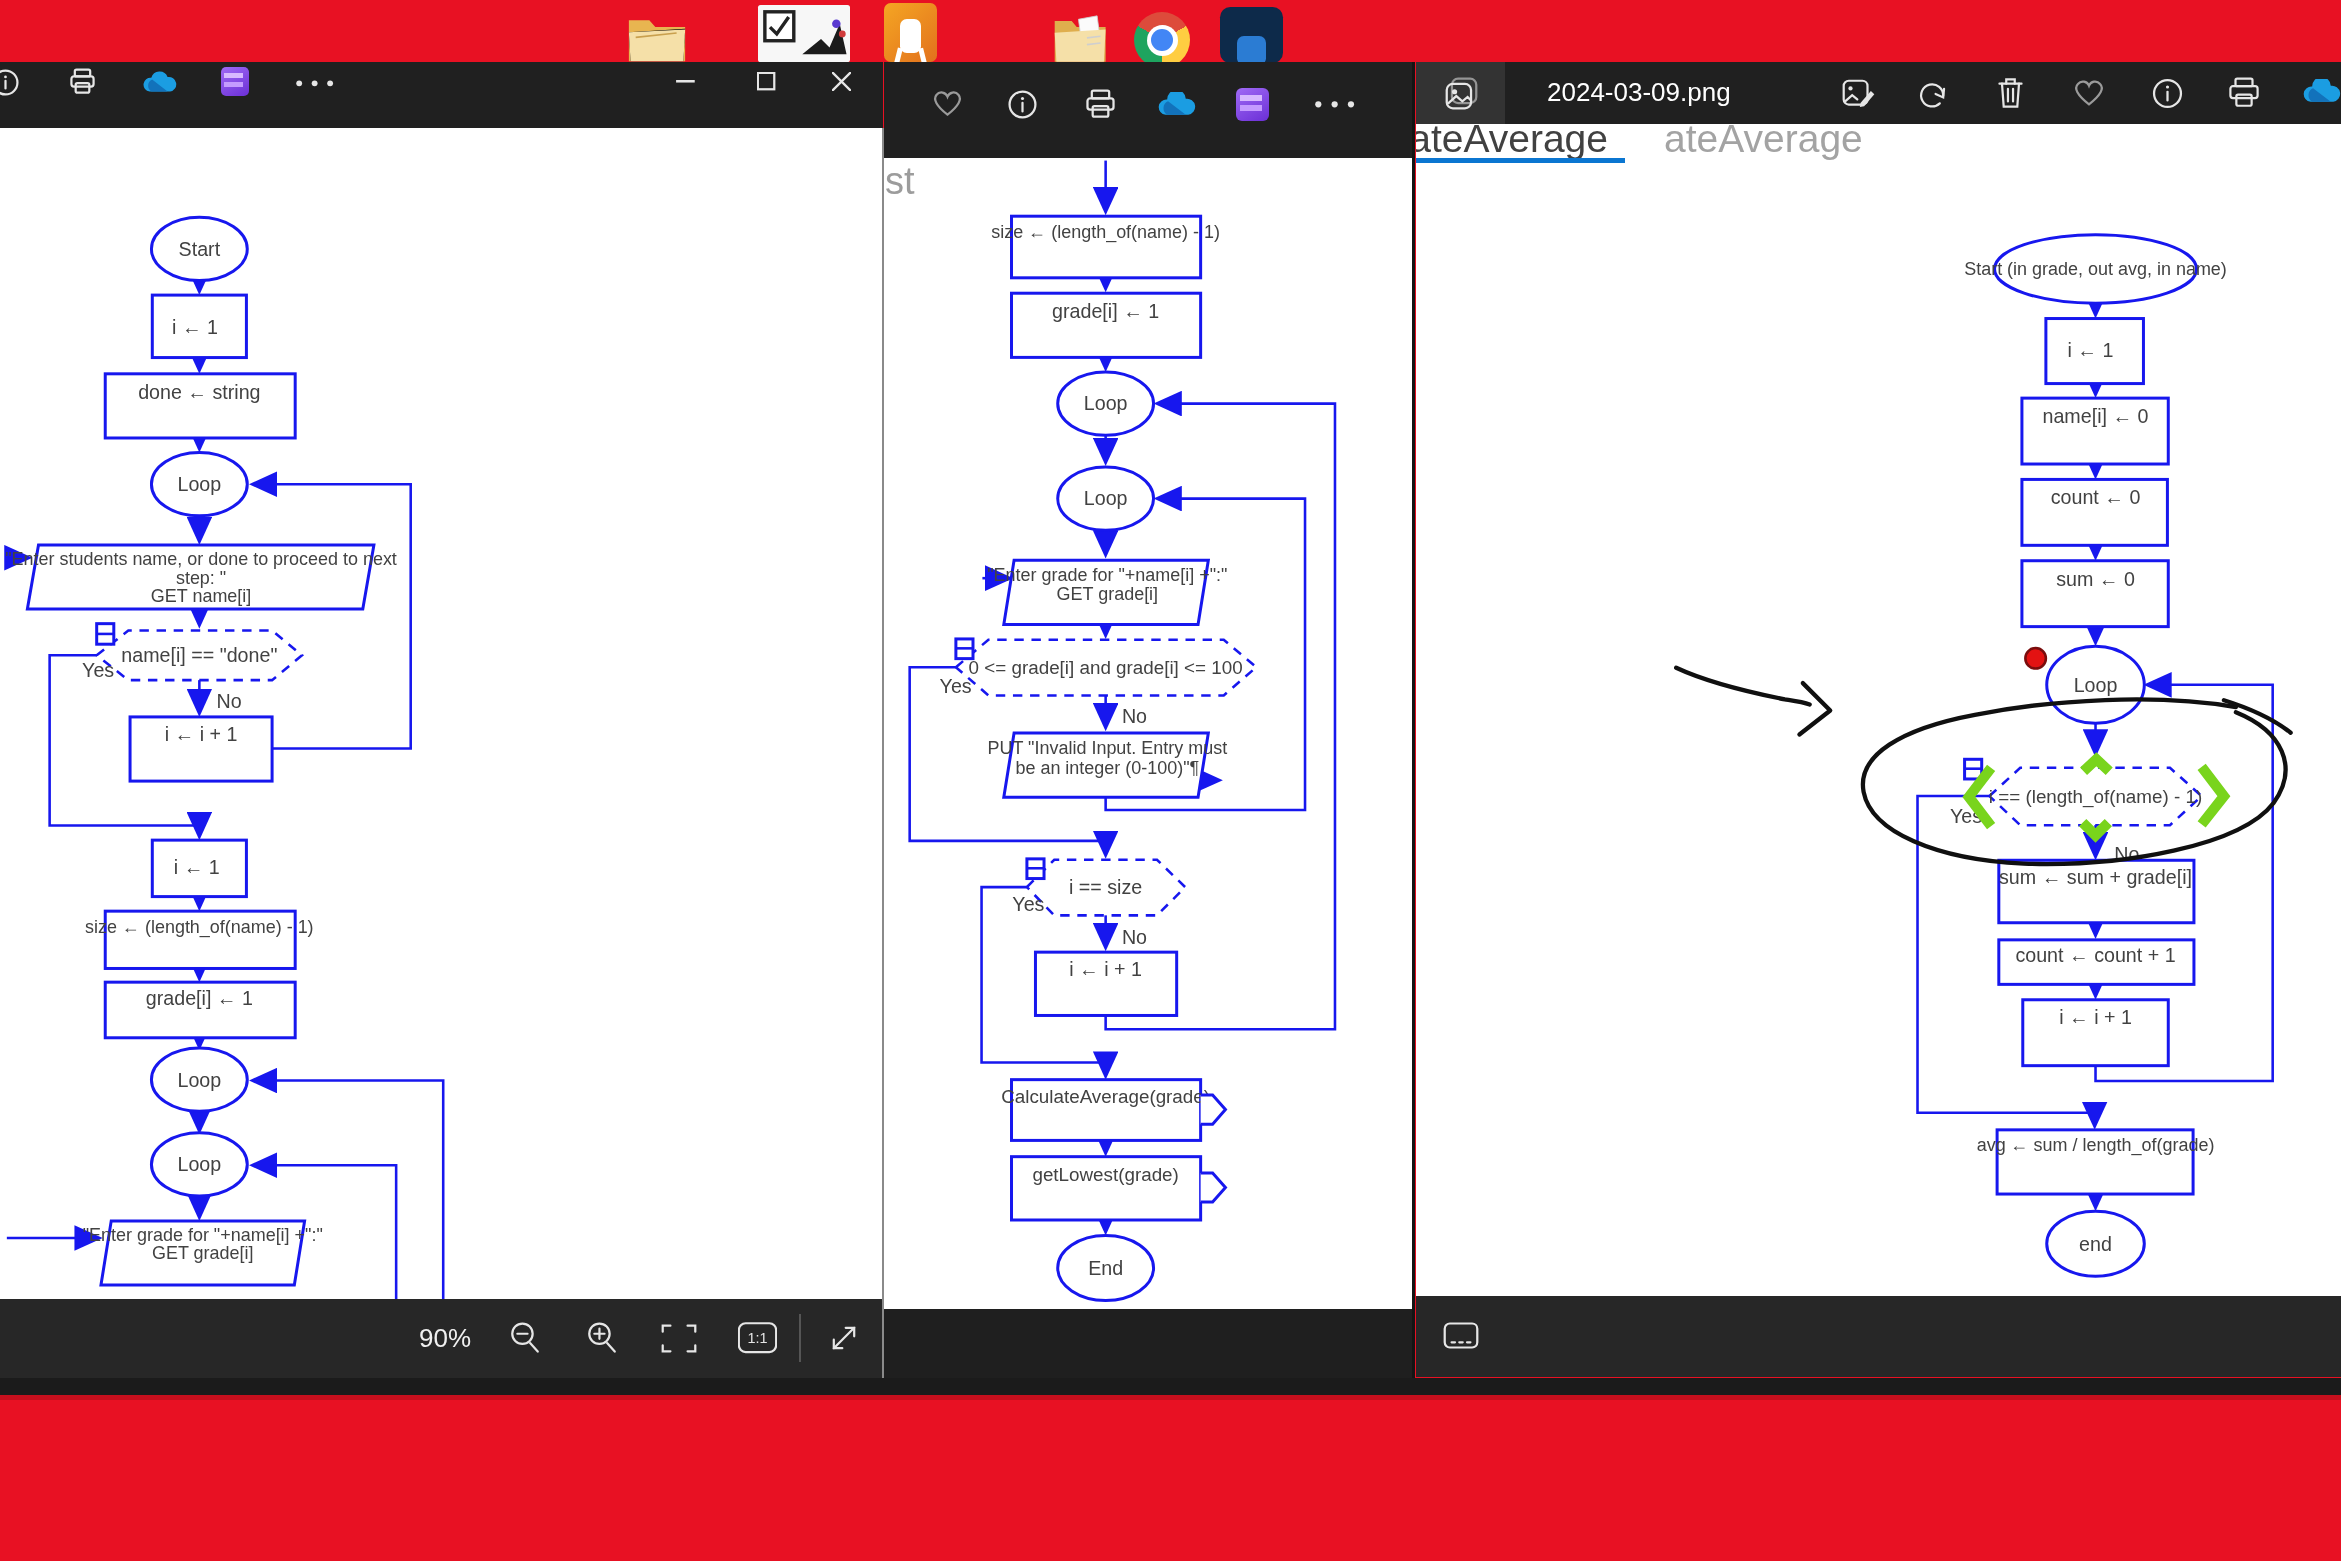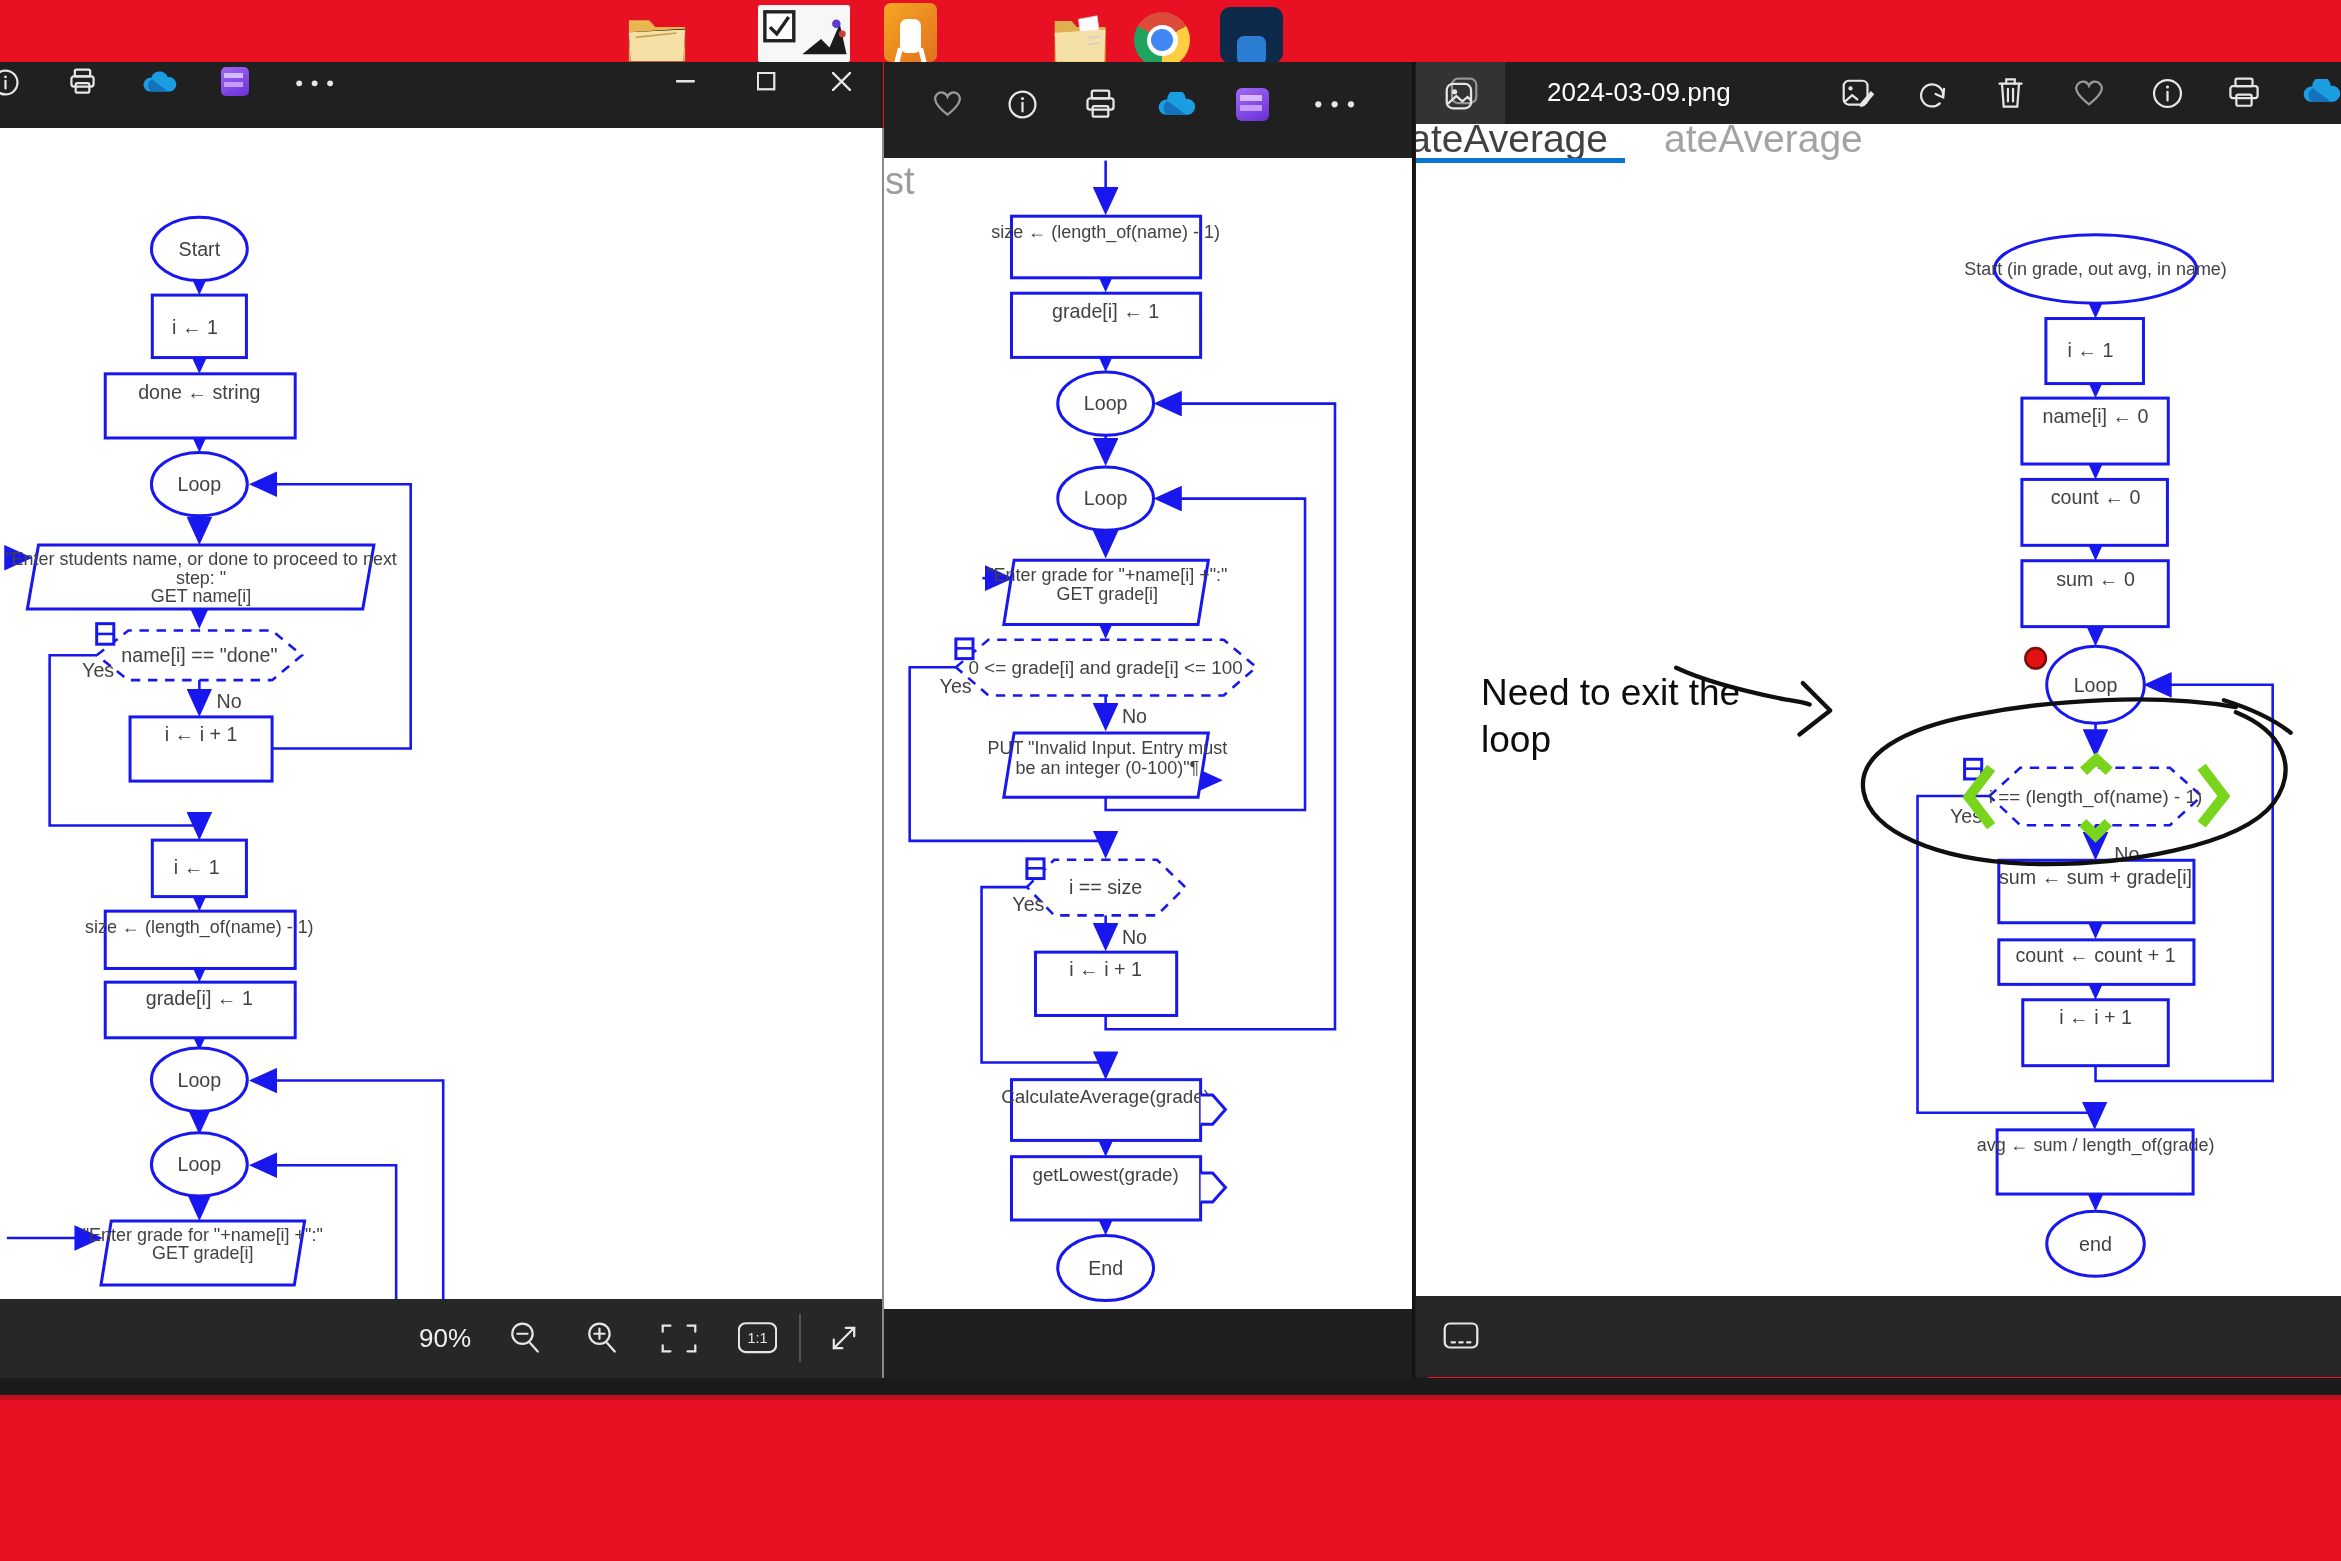--- a/index.html
+++ b/index.html
@@ -248,21 +248,21 @@
             <line x1="8" y1="32" x2="32" y2="8" class="wht"></line>
             <path d="M22 8 L32 8 L32 18" class="wht"></path>
             <path d="M18 32 L8 32 L8 22" class="wht"></path>
           </svg>
       </div>
     </div>
   </div>
 
   <div class="abs seam" style="left:882px;top:128px;width:2.6px;height:1250px;"></div>
 
-  <div class="abs" style="left:884px;top:62px;width:528px;height:1325px;background:#1f1f1f;padding-left:16px;">
+  <div class="abs" style="left:884px;top:62px;width:528px;height:1325px;background:#1f1f1f;">
 
     <div class="abs titlebar" style="left:0;top:0;width:528px;height:96px;">
       <div class="abs wicon" style="left:47px;top:27px;">
         <svg width="33" height="29" viewBox="0 0 38 34">
             <path d="M19 30 C6 20 2 12 6 7 C10 2 17 4 19 9 C21 4 28 2 32 7 C36 12 32 20 19 30 Z" stroke="#9a9a9a" stroke-width="2.6" fill="none"></path>
           </svg>
       </div>
       <div class="abs wicon" style="left:123px;top:26.5px;">
         <svg width="31" height="31" viewBox="0 0 36 36">
             <circle cx="18" cy="18" r="15" class="wht"></circle>
@@ -538,24 +538,20 @@
           <path class="pen" d="M2612 832 C2666 854 2686 896 2656 938 C2618 988 2480 1013 2364 1009 C2262 1004 2186 972 2177 925 C2169 882 2222 851 2307 835 C2398 817 2520 810 2612 826"></path>
           <path class="pen" d="M2598 818 C2630 828 2656 840 2676 856"></path>
         </g>
         <g>
           <path class="pen" d="M1958 780 C1990 795 2040 808 2085 817 C2098 819 2106 820 2114 823"></path>
           <path class="pen" d="M2106 798 L2138 830 L2102 858"></path>
         </g>
       </svg>
 
       
-      <div class="abs" style="left:65px;top:545px;color:#0c0c0c;font-size:37px;line-height:47px;">
-        <div>Need to exit the</div>
-        <div>loop</div>
-      </div>
     </div>
 
     <div class="abs toolbar" style="left:0;top:1234px;width:926px;height:81px;">
       <div class="abs wicon" style="left:27px;top:24px;">
         <svg width="36" height="31" viewBox="0 0 42 36">
             <rect x="2" y="4" width="38" height="28" rx="6" class="wht"></rect>
             <line x1="10" y1="26" x2="14" y2="26" class="wht" stroke-width="2.2"></line>
             <line x1="19" y1="26" x2="23" y2="26" class="wht" stroke-width="2.2"></line>
             <line x1="28" y1="26" x2="32" y2="26" class="wht" stroke-width="2.2"></line>
           </svg>

